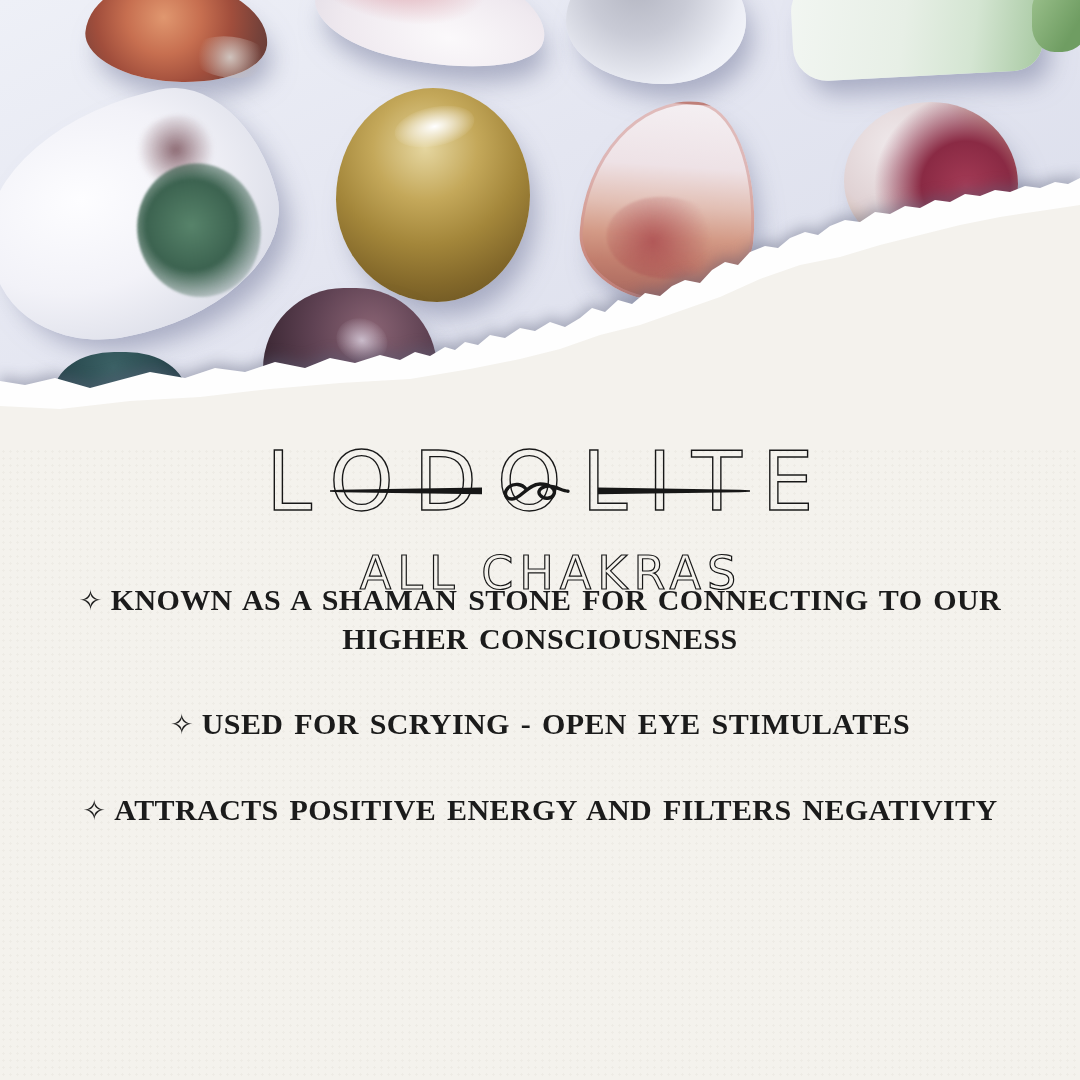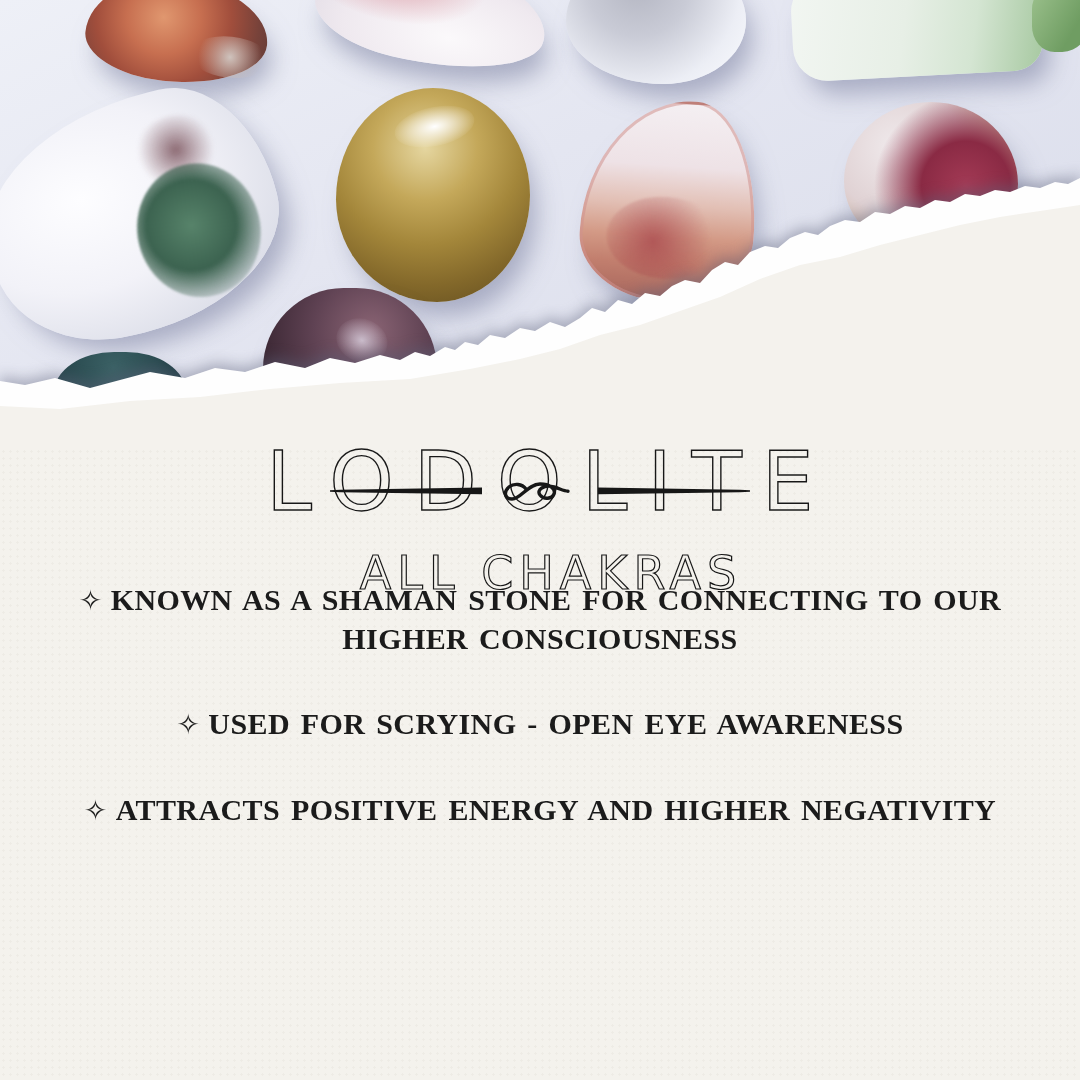--- a/index.html
+++ b/index.html
@@ -198,17 +198,17 @@
   <svg class="divider" width="420" height="30" viewBox="0 0 420 30" aria-hidden="true">
     <polygon fill="#171717" points="0,14.3 10,13.8 152,11.4 152,18.2 10,16.2 0,15.7"></polygon>
     <polygon fill="#171717" points="420,14.3 410,13.8 268,11.4 268,18.2 410,16.2 420,15.7"></polygon>
     <path fill="none" stroke="#171717" stroke-width="3.4" stroke-linecap="round" d="M196,13 C192,7.5 184,7 179,11 C173,16 175,23 182,23 C191,23 198,8 210,8 C220,8 226,13 224,18 C222,23 214,24 210,19 C206,14 214,8 224,11 C230,12.8 234,15 238,15.2"></path>
   </svg>
 
   <h2 class="subtitle thin-caps">ALL CHAKRAS</h2>
 
   <div class="bullets">
     <p class="bullet"><span class="star">✧</span><span>KNOWN AS A SHAMAN STONE FOR CONNECTING TO OUR HIGHER CONSCIOUSNESS</span></p>
-    <p class="bullet"><span class="star">✧</span><span>USED FOR SCRYING - OPEN EYE AWARENESS</span></p>
-    <p class="bullet"><span class="star">✧</span><span>ATTRACTS POSITIVE ENERGY AND HIGHER NEGATIVITY</span></p>
+    <p class="bullet"><span class="star">✧</span><span>USED FOR SCRYING - OPEN EYE STIMULATES</span></p>
+    <p class="bullet"><span class="star">✧</span><span>ATTRACTS POSITIVE ENERGY AND FILTERS NEGATIVITY</span></p>
   </div>
 
 </div>
 
 </body></html>

